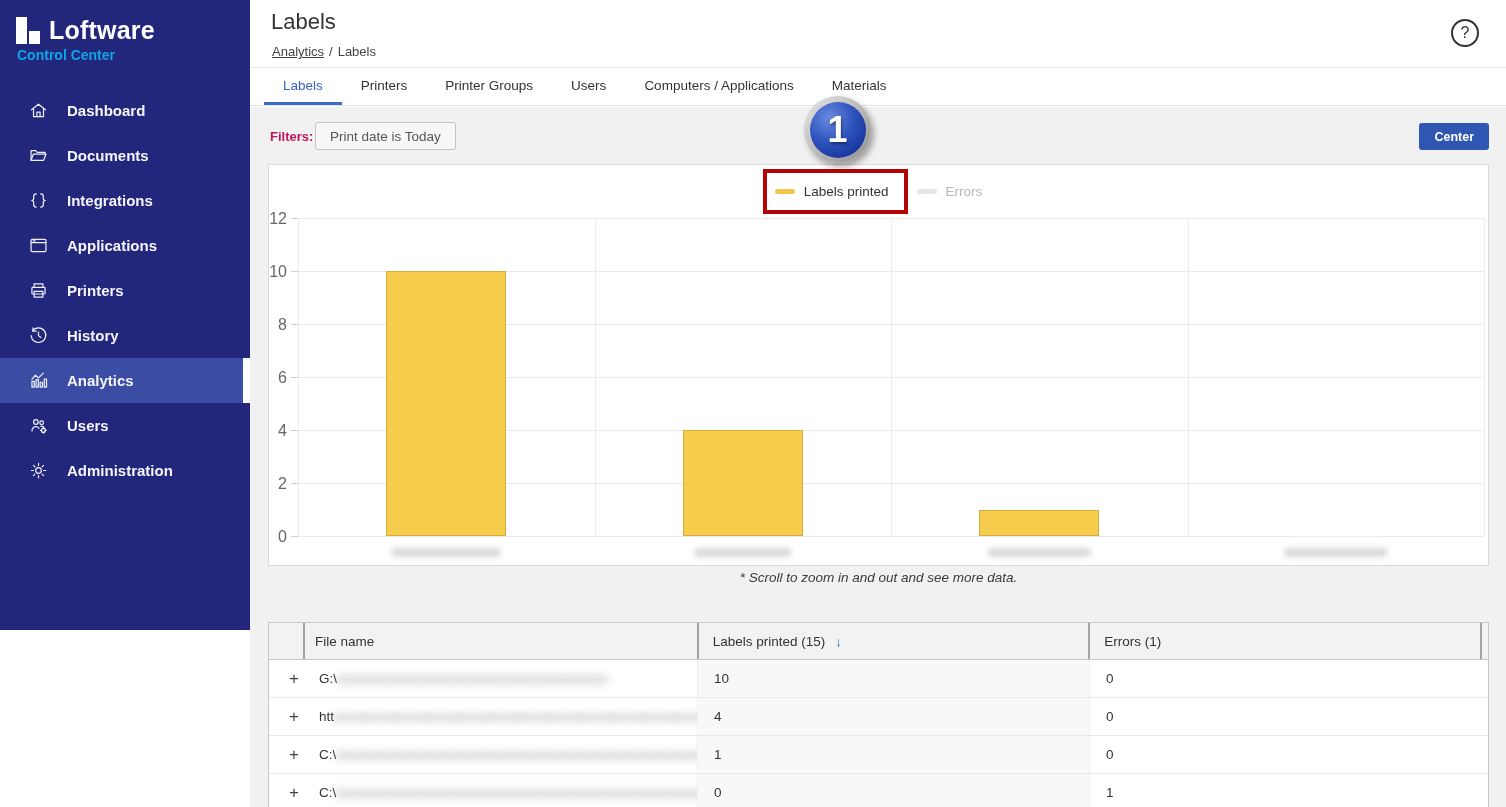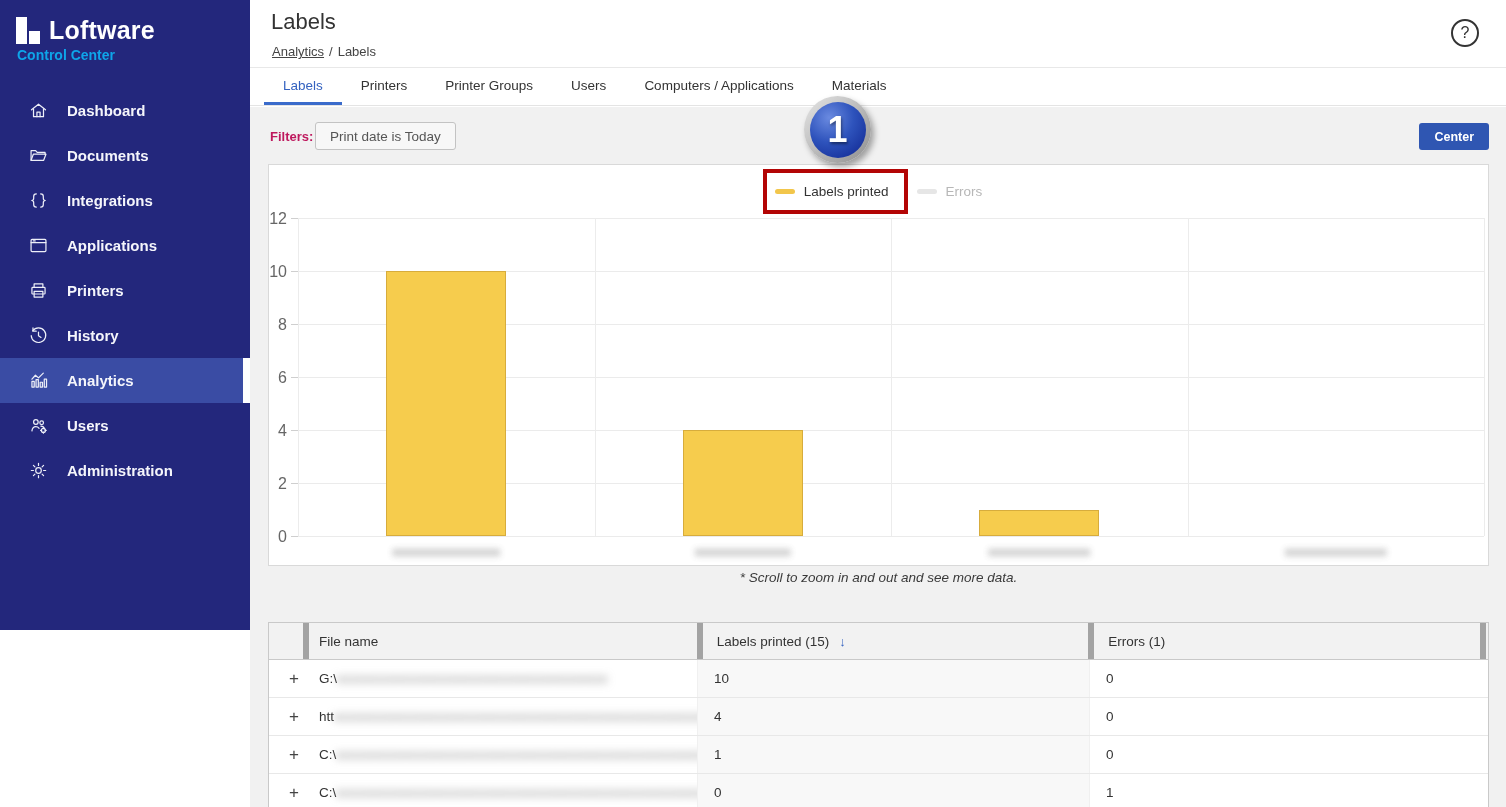--- a/index.html
+++ b/index.html
@@ -71,21 +71,21 @@
   .cat-label { position:absolute; font-size:12px; color:#4A4A4A; text-align:center;
                filter:blur(3px); opacity:.75; white-space:nowrap; overflow:hidden; }
   .chart-note { position:absolute; left:18px; top:463px; width:1221px; text-align:center;
                 font-size:13.5px; font-style:italic; color:#3A3A3A; }
 
   
   .data-table { position:absolute; left:18px; top:515px; width:1221px; background:#fff;
                 border:1px solid #C9C9C9; }
   .t-header { display:flex; height:37px; background:#F2F2F2; border-bottom:1px solid #C9C9C9; }
   .th { display:flex; align-items:center; font-size:13.5px; color:#333; padding-left:14px; }
-  .th + .th { border-left:6px solid #a3a3a3; }
+  .th + .th { border-left:2px solid #a3a3a3; }
   .col-expand { width:34px; padding-left:0; justify-content:center; }
   .col-file   { width:394px; padding-left:10px; }
   .col-labels { width:392px; }
   .col-errors { width:392px; }
   .col-spacer { width:8px; padding-left:0; }
   .sort-arrow { margin-left:10px; color:#3462C0; font-size:13px; }
   .t-row { display:flex; height:38px; border-bottom:1px solid #E8E8E8; background:#fff; }
   .td { display:flex; align-items:center; font-size:13.5px; color:#333; padding-left:16px; overflow:hidden; }
   .td.col-labels { background:#F8F8F8; border-left:1px solid #F0F0F0; }
   .td.col-errors { border-left:1px solid #F0F0F0; }

